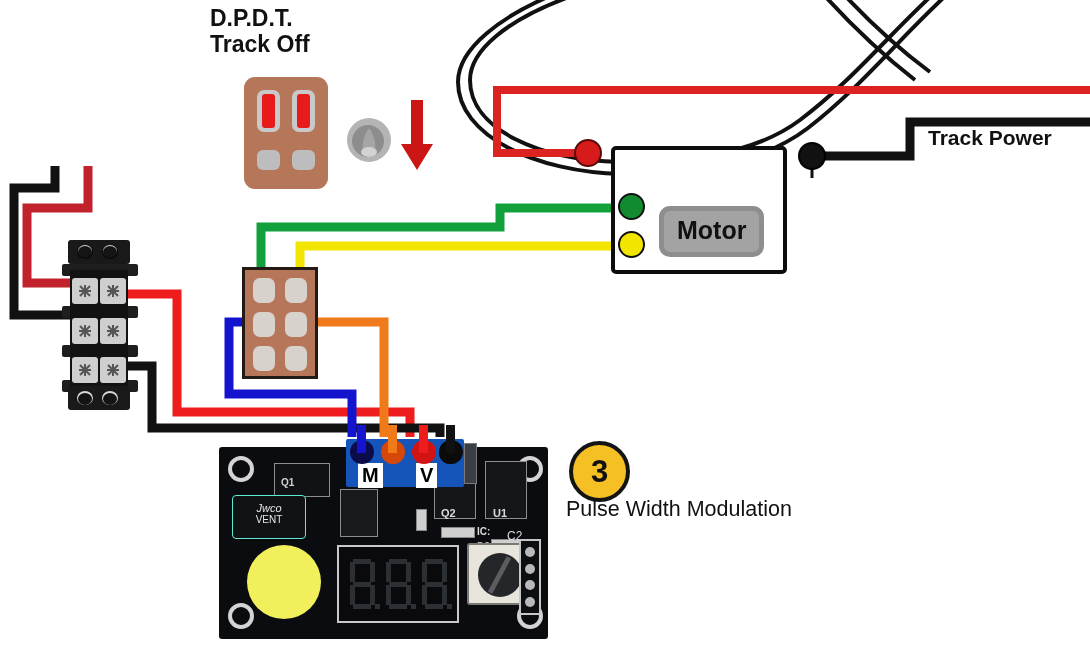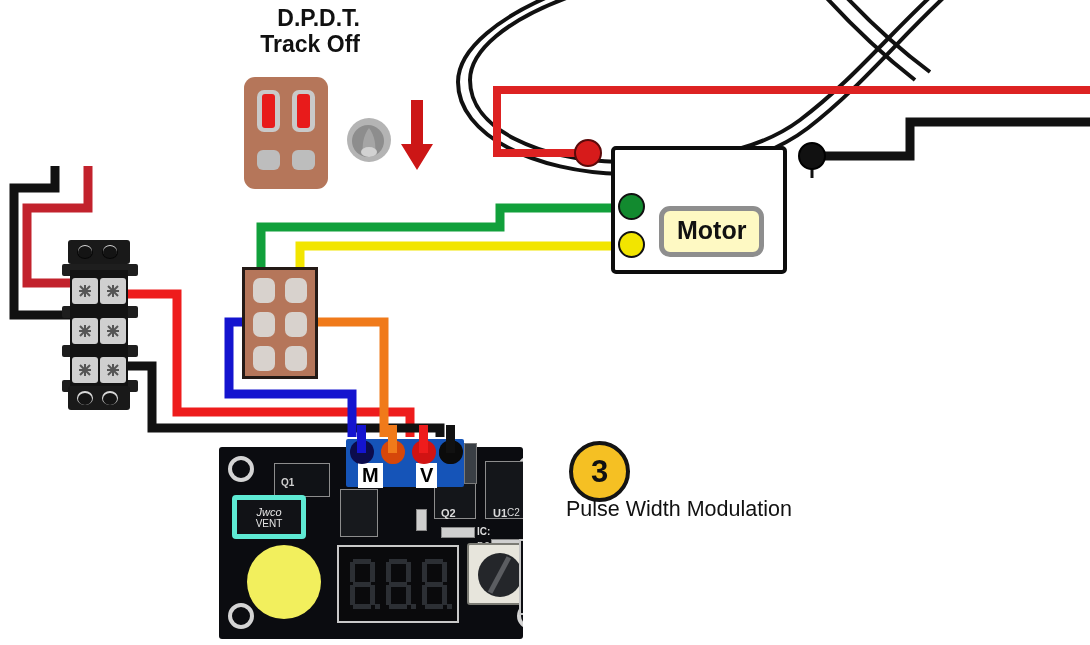--- a/index.html
+++ b/index.html
@@ -29,21 +29,21 @@
     font-weight: bold;
     font-size: 19px;
     text-align: center;
     line-height: 1.05;
   }
 
   
   .hdr-label {
     font-weight: bold;
     color: #111;
-    text-align: right;
+    text-align: left;
     line-height: 1.12;
   }
 
   
   #dpdt-pic {
     left: 244px; top: 77px; width: 84px; height: 112px;
     background: #b5765a;
     border-radius: 11px;
   }
   .dpdt-slot {
@@ -93,61 +93,61 @@
     left: 611px; top: 146px; width: 176px; height: 128px;
     background: #ffffff;
     border: 4px solid #0d0d0d;
     border-radius: 5px;
   }
   #motor-label {
     left: 659px; top: 206px;
     padding: 5px 13px 7px 13px;
     border: 5px solid #8e8e8e;
     border-radius: 11px;
-    background: #fef9c3;
+    background: #a3a3a3;
     font-weight: bold;
     font-size: 25px;
     color: #111;
   }
   .node-dot {
     position: absolute;
     border-radius: 50%;
     border: 2px solid #111;
   }
 
   
   #track-power-label {
     left: 928px; top: 126px;
     font-weight: bold; font-size: 21px; color: #111;
     white-space: nowrap;
   }
 
   
   #pcb {
-    left: 219px; top: 447px; width: 304px; height: 192px;
+    left: 219px; top: 447px; width: 329px; height: 192px;
     background: #0b0c10;
     border-radius: 3px;
     overflow: hidden;
   }
   .mount-hole {
     position: absolute;
     width: 26px; height: 26px;
     border-radius: 50%;
     background: #0b0c10;
     border: 4px solid #d4d4d4;
   }
   .chip {
     position: absolute;
     background: #1b1d21;
     border: 1px solid #8d8d8d;
   }
   .cap-body {
     position: absolute;
     background: #111216;
-    border: 5px solid #5eead4;
+    border: 1px solid #5eead4;
     border-radius: 3px;
     color: #e8e8e8;
     font-size: 8px;
     font-family: "Liberation Sans", sans-serif;
   }
   #seg-display {
     position: absolute;
     left: 118px; top: 98px; width: 122px; height: 78px;
     background: #0a0a0c;
     border: 2px solid #c9c9c9;
@@ -376,20 +376,21 @@
     <div class="sw-pad" style="left:40px; top:42px;"></div>
     <div class="sw-pad" style="left:8px;  top:76px;"></div>
     <div class="sw-pad" style="left:40px; top:76px;"></div>
   </div>
 
   <div class="abs" id="motor-box"></div>
   <div class="abs node-dot" style="left:618px; top:193px; width:27px; height:27px; background:#128a2f;"></div>
   <div class="abs node-dot" style="left:618px; top:231px; width:27px; height:27px; background:#f2e500;"></div>
   <div class="abs" id="motor-label">Motor</div>
 
+  <div class="abs" id="track-power-label">Track Power</div>
 
   <div class="abs" id="pcb">
 
     <div class="mount-hole" style="left:9px;  top:9px;"></div>
     <div class="mount-hole" style="left:298px;top:9px;"></div>
     <div class="mount-hole" style="left:9px;  top:156px;"></div>
     <div class="mount-hole" style="left:298px;top:156px;"></div>
 
     <div class="chip" style="left:55px; top:16px; width:56px; height:34px; background:#101216;"></div>
     <div class="abs" style="left:62px; top:30px; color:#d0d0d0; font-size:10px; font-weight:bold;">Q1</div>
@@ -405,21 +406,21 @@
 
     <div class="chip" style="left:215px; top:14px; width:42px; height:58px; background:#14161a;"></div>
     <div class="abs" style="left:222px; top:60px; color:#dcdcdc; font-size:11px; font-weight:bold;">Q2</div>
     <div class="chip" style="left:266px; top:14px; width:42px; height:58px; background:#14161a;"></div>
     <div class="abs" style="left:274px; top:60px; color:#dcdcdc; font-size:11px; font-weight:bold;">U1</div>
 
     <div class="abs" style="left:222px; top:80px; width:34px; height:11px; background:#cfcfcf; border:1px solid #888;"></div>
     <div class="abs" style="left:258px; top:79px; color:#dcdcdc; font-size:10px;font-weight:bold;">IC:</div>
     <div class="abs" style="left:258px; top:94px; color:#dcdcdc; font-size:10px;">D2</div>
     <div class="abs" style="left:272px; top:92px; width:34px; height:11px; background:#cfcfcf; border:1px solid #888;"></div>
-    <div class="abs" style="left:288px; top:60px; color:#dcdcdc; font-size:10px;">C2</div>
+    <div class="abs" style="left:288px; top:82px; color:#dcdcdc; font-size:12px;">C2</div>
     <div class="abs" style="left:197px; top:62px; width:11px; height:22px; background:#cfcfcf; border:1px solid #888;"></div>
 
     <div id="seg-display">
       <div class="digit">
         <div class="seg h seg-a"></div>
           <div class="seg v seg-f"></div>
           <div class="seg v seg-b"></div>
         <div class="seg h seg-g"></div>
           <div class="seg v seg-e"></div>
           <div class="seg v seg-c"></div>

